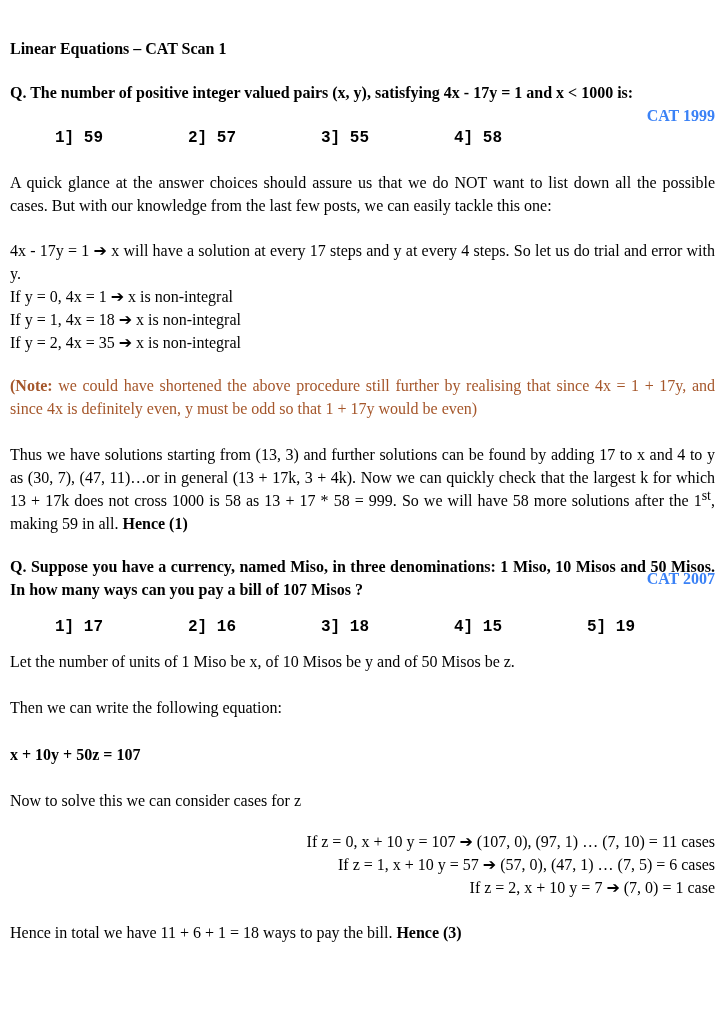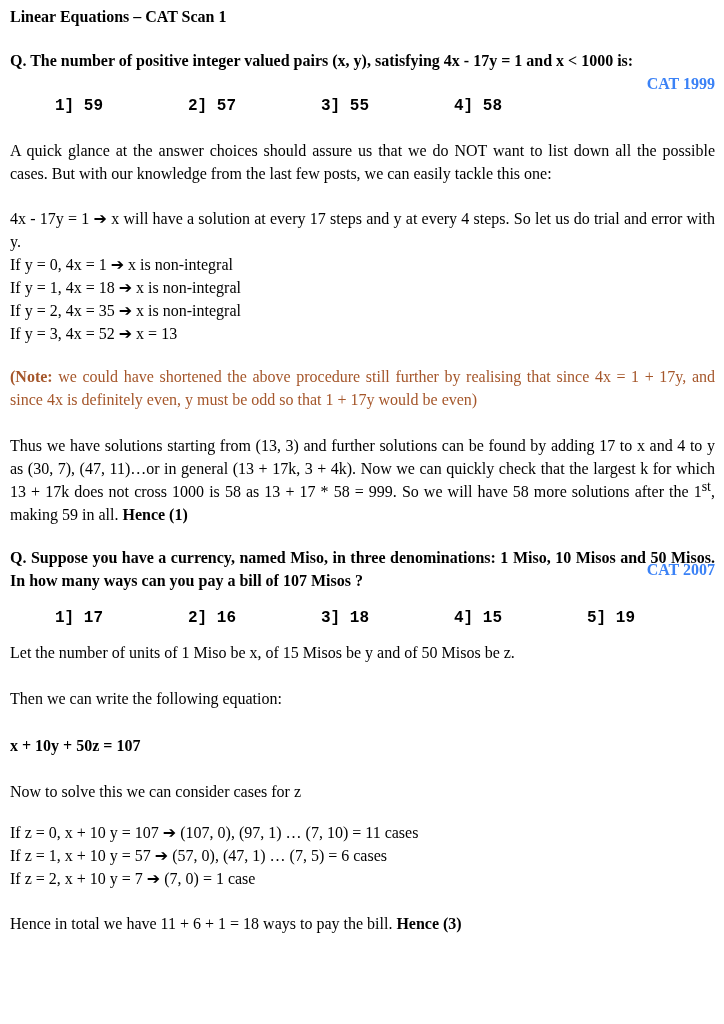--- a/index.html
+++ b/index.html
@@ -8,20 +8,21 @@
     height: 1024px;
     background: #ffffff;
     color: #000000;
     font-family: "Liberation Serif", serif;
     font-size: 16px;
     line-height: 23px;
   }
   .doc {
     padding: 5px 9px 0 10px;
     width: 705px;
+    margin-top: 32px;
   }
   .block { margin: 0; }
   .bold { font-weight: bold; }
   .justify { text-align: justify; }
   .red { color: #3b82f6; font-weight: bold; }
   .right { text-align: right; }
   .note { color: #a5562a; }
   .options-row {
     display: flex;
     padding-left: 45px;
@@ -41,21 +42,21 @@
   .cat-abs {
     position: absolute;
     right: 0;
     bottom: 11px;
   }
   .mt21 { margin-top: 21px; }
   .mt22 { margin-top: 22px; }
   .mt23 { margin-top: 23px; }
   .mt24 { margin-top: 24px; }
   .mt20 { margin-top: 20px; }
-  .mt18 { margin-top: 18px; }
+  .mt18 { margin-top: 18px; text-align: right; }
   .mt15 { margin-top: 15px; align-items: center; }
   .mt11 { margin-top: 11px; }
   .mt0  { margin-top: 0; }
 </style>
 </head>
 <body>
 
 <div class="doc">
 
   <div class="block bold">Linear Equations – CAT Scan 1</div>
@@ -72,21 +73,20 @@
   <div class="block justify mt21">A quick glance at the answer choices should assure us that we do NOT want to list down all the possible cases. But with our knowledge from the last few posts, we can easily tackle this one:</div>
 
   <div class="block justify mt22">
     <span>4x - 17y = 1 </span><span class="arr">➔</span><span> x will have a solution at every 17 steps and y at every 4 steps. So let us do trial and error with y.</span>
   </div>
 
   <div class="block mt0">
     <div class="block"><span>If y = 0, 4x = 1 </span><span class="arr">➔</span><span> x is non-integral</span></div>
     <div class="block"><span>If y = 1, 4x = 18 </span><span class="arr">➔</span><span> x is non-integral</span></div>
     <div class="block"><span>If y = 2, 4x = 35 </span><span class="arr">➔</span><span> x is non-integral</span></div>
-    <div class="block"><span>If y = 3, 4x = 52 </span><span class="arr">➔</span><span> x = 13</span></div>
   </div>
 
   <div class="block justify note mt20">
     <span class="bold">(Note:</span><span> we could have shortened the above procedure still further by realising that since 4x = 1 + 17y, and since 4x is definitely even, y must be odd so that 1 + 17y would be even)</span>
   </div>
 
   <div class="block justify mt23">
     <span>Thus we have solutions starting from (13, 3) and further solutions can be found by adding 17 to x and 4 to y as (30, 7), (47, 11)…or in general (13 + 17k, 3 + 4k). Now we can quickly check that the largest k for which 13 + 17k does not cross 1000 is 58 as 13 + 17 * 58 = 999. So we will have 58 more solutions after the 1</span><sup>st</sup><span>, making 59 in all. </span><span class="bold">Hence (1)</span>
   </div>
 
@@ -95,21 +95,21 @@
     <span class="red cat-abs">CAT 2007</span>
   </div>
   <div class="options-row mt15">
     <span class="opt">1] 17</span>
     <span class="opt">2] 16</span>
     <span class="opt">3] 18</span>
     <span class="opt">4] 15</span>
     <span class="opt">5] 19</span>
   </div>
 
-  <div class="block mt11">Let the number of units of 1 Miso be x, of 15 Misos be y and of 50 Misos be z.</div>
+  <div class="block mt11">Let the number of units of 1 Miso be x, of 10 Misos be y and of 50 Misos be z.</div>
 
   <div class="block mt23">Then we can write the following equation:</div>
 
   <div class="block bold mt24">x + 10y + 50z = 107</div>
 
   <div class="block mt23">Now to solve this we can consider cases for z</div>
 
   <div class="block mt18">
     <div class="block"><span>If z = 0, x + 10 y = 107 </span><span class="arr">➔</span><span> (107, 0), (97, 1) … (7, 10) = 11 cases</span></div>
     <div class="block"><span>If z = 1, x + 10 y = 57 </span><span class="arr">➔</span><span> (57, 0), (47, 1) … (7, 5) = 6 cases</span></div>

